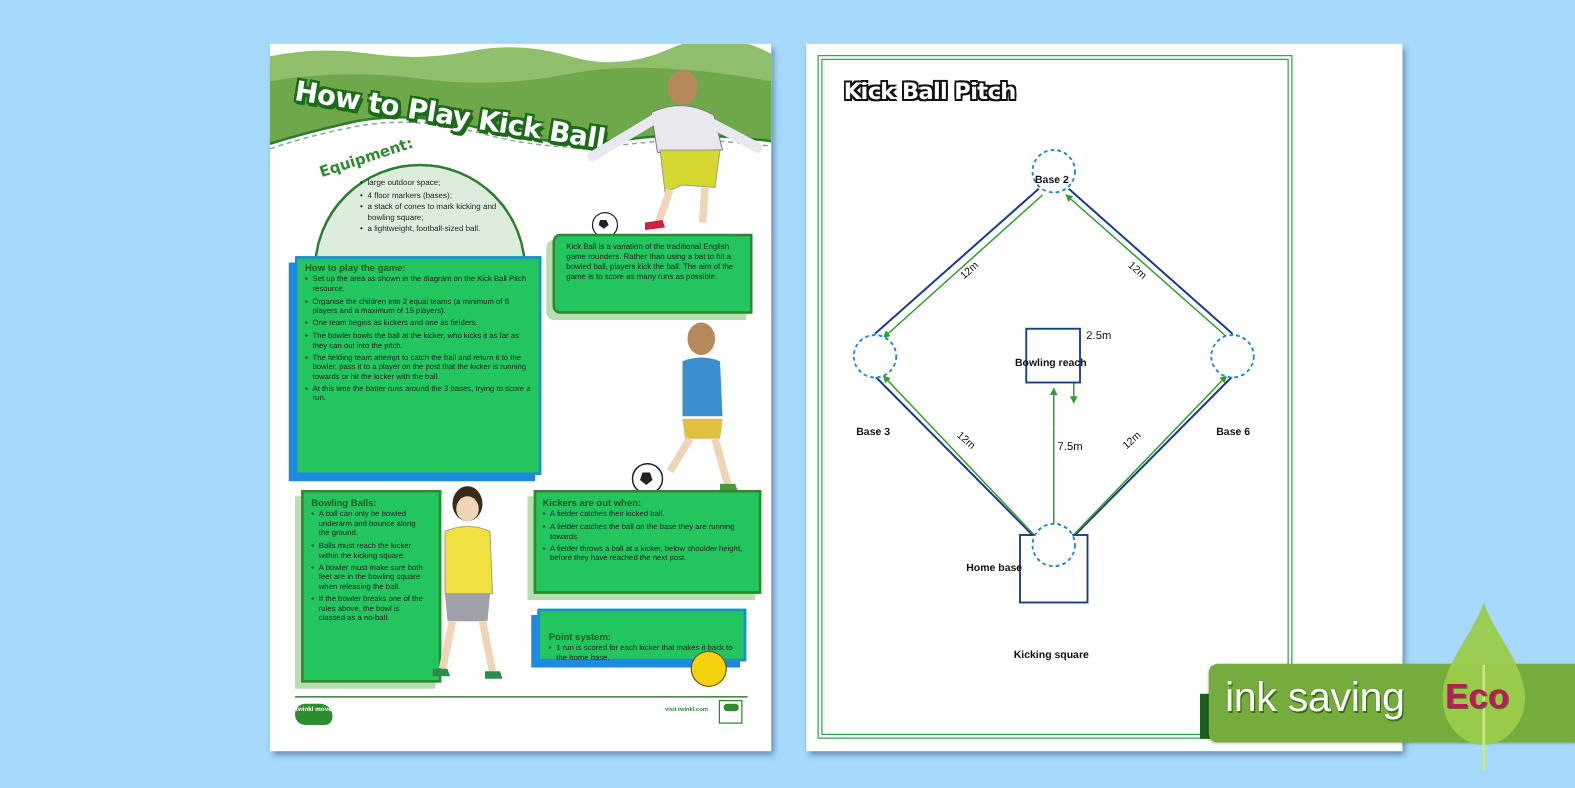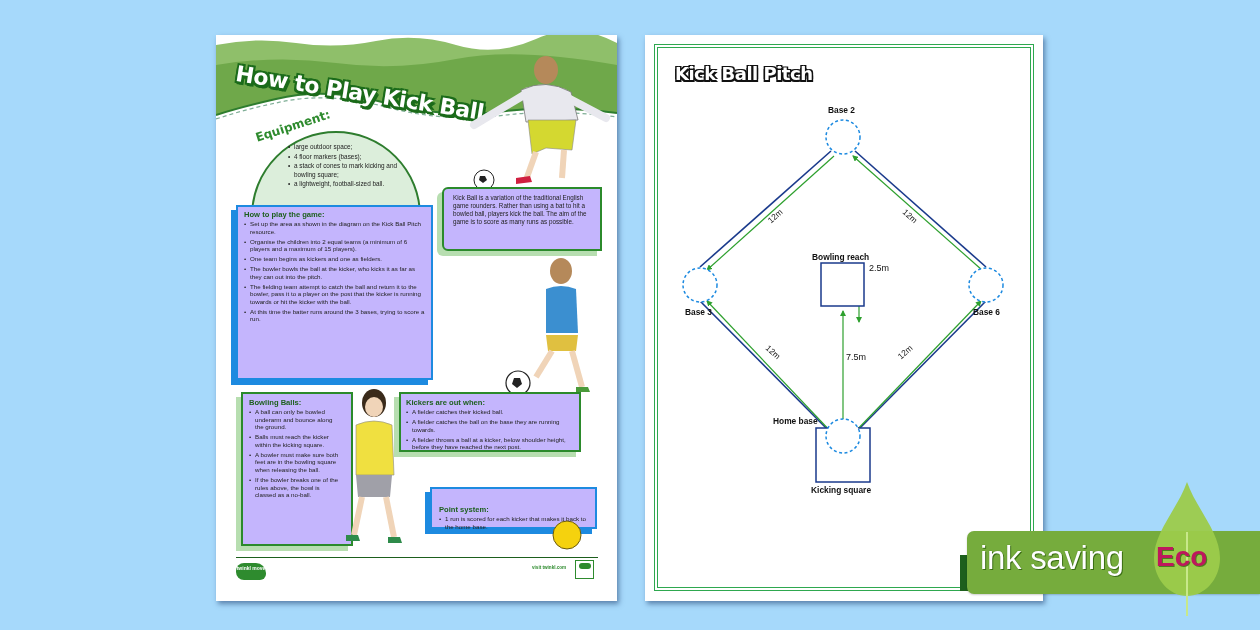--- a/index.html
+++ b/index.html
@@ -13,50 +13,50 @@
   .banner { position: absolute; left: 0; top: 0; width: 401px; height: 92px; }
   .title-main { position: absolute; left: 22px; top: 26px; font-family: "DejaVu Sans", sans-serif; font-weight: 700; font-size: 22px; color: #fff; transform: rotate(9deg); transform-origin: left top; letter-spacing: -0.5px;
     text-shadow: -2px -2px 0 #1b6b1a, 2px -2px 0 #1b6b1a, -2px 2px 0 #1b6b1a, 2px 2px 0 #1b6b1a, 0 3px 0 #1b6b1a, 3px 3px 0 #1b6b1a; }
 
   .equip-circle { position: absolute; left: 35px; top: 96px; width: 170px; height: 170px; border-radius: 50%; background: #dceedb; border: 2px solid #2e7d2e; }
   .equip-title { position: absolute; left: 38px; top: 84px; font-family: "DejaVu Sans", sans-serif; font-weight: 700; font-size: 12px; color: #2e8b2e; transform: rotate(-18deg); }
   .equip-list { position: absolute; left: 72px; top: 108px; width: 110px; font-size: 6.4px; line-height: 8.6px; color: #222; list-style: none; }
   .equip-list li { padding-left: 6px; position: relative; margin-bottom: 1px; }
   .equip-list li::before { content: "•"; position: absolute; left: 0; }
 
-  .box { position: absolute; background: #c4b5fd; }
+  .box { position: absolute; background: #22c55e; }
   .box-blue { border: 2px solid #1d8ae0; box-shadow: -5px 5px 0 #1d8ae0; }
   .box-green { border: 2px solid #2b8a2b; box-shadow: -5px 5px 0 #b7deb0; }
   .box-title { font-weight: 700; font-size: 7.6px; color: #1d5f1d; line-height: 9px; margin-bottom: 1px; }
   .box ul { list-style: none; font-size: 6.2px; line-height: 7.6px; color: #222; }
   .box li { padding-left: 6px; position: relative; margin-bottom: 2.4px; }
   .box li::before { content: "•"; position: absolute; left: 0; }
   .tight li { margin-bottom: 0.6px; }
 
   #box-howto { left: 20px; top: 170px; width: 197px; height: 175px; padding: 3px 6px; }
   #box-intro { left: 226px; top: 152px; width: 160px; height: 64px; padding: 5px 9px; border-radius: 6px 0 0 6px; font-size: 6.3px; line-height: 7.9px; color: #222; }
   #box-positions { left: 230px; top: 230px; width: 150px; height: 112px; padding: 4px 7px; }
   #box-bowling { left: 25px; top: 357px; width: 112px; height: 154px; padding: 4px 6px; }
-  #box-kickers { left: 183px; top: 357px; width: 182px; height: 60px; padding: 4px 5px; }
+  #box-kickers { left: 211px; top: 357px; width: 182px; height: 83px; padding: 4px 5px; }
   #box-points { left: 214px; top: 452px; width: 167px; height: 42px; padding: 16px 7px; }
 
   .footer-rule { position: absolute; left: 20px; top: 522px; width: 362px; height: 1px; background: #1d5f1d; }
   .logo-twinkl { position: absolute; left: 20px; top: 528px; width: 30px; height: 17px; background: #2e8b2e; border-radius: 8px 10px 6px 8px; color: #fff; font-size: 5px; font-weight: 700; text-align: center; line-height: 8px; padding-top: 1px; }
   .visit-link { position: absolute; left: 316px; top: 530px; font-size: 4.6px; font-weight: 700; color: #2e8b2e; }
   .badge-logo { position: absolute; left: 359px; top: 525px; width: 19px; height: 19px; border: 1px solid #2e8b2e; background: #fff; }
   .badge-logo::before { content: ""; position: absolute; left: 3px; top: 2px; width: 12px; height: 6px; background: #2e8b2e; border-radius: 4px; }
 
   
-  #sheet-right { left: 645px; top: 35px; width: 398px; height: 566px; }
+  #sheet-right { left: 645px; top: 35px; width: 477px; height: 566px; }
   .frame { position: absolute; left: 9px; top: 9px; width: 380px; height: 547px; border: 4px double #2ea84f; }
   .pitch-title { position: absolute; left: 30px; top: 28px; font-family: "DejaVu Sans", sans-serif; font-weight: 700; font-size: 18px; color: #fff; letter-spacing: -0.5px;
     text-shadow: -1.5px -1.5px 0 #111, 1.5px -1.5px 0 #111, -1.5px 1.5px 0 #111, 1.5px 1.5px 0 #111, 0 2px 0 #111; }
   .pitch-svg { position: absolute; left: 0; top: 0; }
   .lbl { position: absolute; font-size: 8.4px; color: #111; white-space: nowrap; }
-  .lbl-b { font-weight: 700; }
+  .lbl-b { font-weight: 700; margin-top: 33px; }
   .waiting-box { position: absolute; left: 31px; top: 478px; width: 147px; height: 56px; border: 1.5px solid #1a3a8c; padding: 2px 4px; font-size: 7.8px; color: #111; }
   .dark-tab { position: absolute; left: 315px; top: 520px; width: 8px; height: 36px; background: #1d5f1d; }
 
   
   .eco-band { position: absolute; left: 967px; top: 531px; width: 293px; height: 63px; background: #76ac3d; border-radius: 7px 0 0 7px; box-shadow: 0 1px 2px rgba(0,0,0,0.2); }
   .eco-text { position: absolute; left: 980px; top: 539px; font-size: 33px; color: #fff; letter-spacing: -0.3px; text-shadow: 0 0 1px #3b6e15, 1px 1px 0 #3b6e15; }
   .eco-drop { position: absolute; left: 1148px; top: 480px; width: 78px; height: 140px; }
   .eco-label { position: absolute; left: 1156px; top: 541px; font-size: 28px; font-weight: 700; color: #be185d; text-shadow: 1px 1px 0 #4b7e1d; }
 </style>
 </head>

